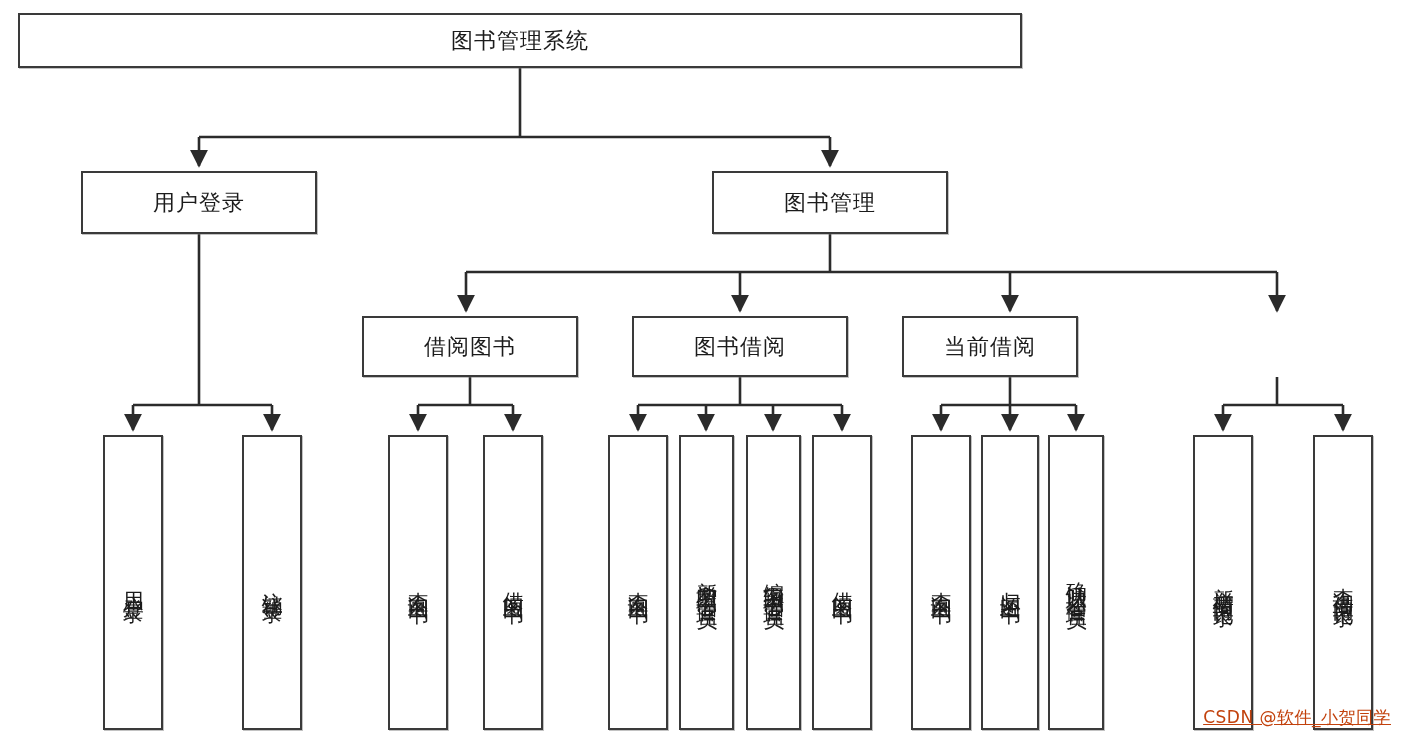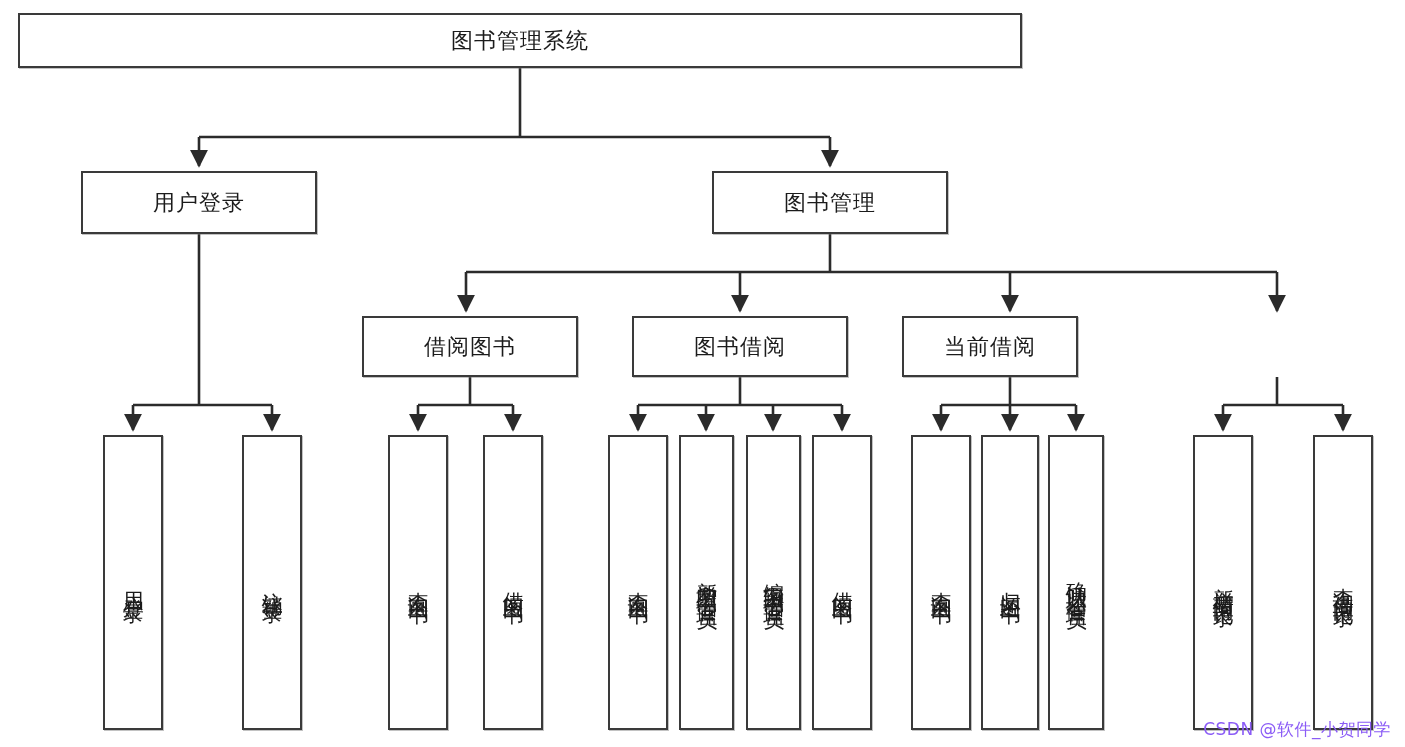--- a/index.html
+++ b/index.html
@@ -48,26 +48,27 @@
     letter-spacing:4px;
     white-space:normal;
     max-height:262px;
     text-align:center;
   }
   .v-node.tall .lbl{max-height:275px;}
 
   #watermark{
     position:absolute;
     right:14px;
-    bottom:6px;
+    bottom:18px;
     font-size:17px;
-    color:#8b5cf6;
+    color:#c2410c;
     letter-spacing:.5px;
     white-space:nowrap;
     pointer-events:none;
+    text-decoration:underline;
   }
   svg#edges{position:absolute;left:0;top:0;width:1405px;height:747px;pointer-events:none;}
 </style>
 </head>
 <body>
 
 <div id="diagram">
 
   <svg id="edges" viewBox="0 0 1405 747" xmlns="http://www.w3.org/2000/svg">
     <defs>

